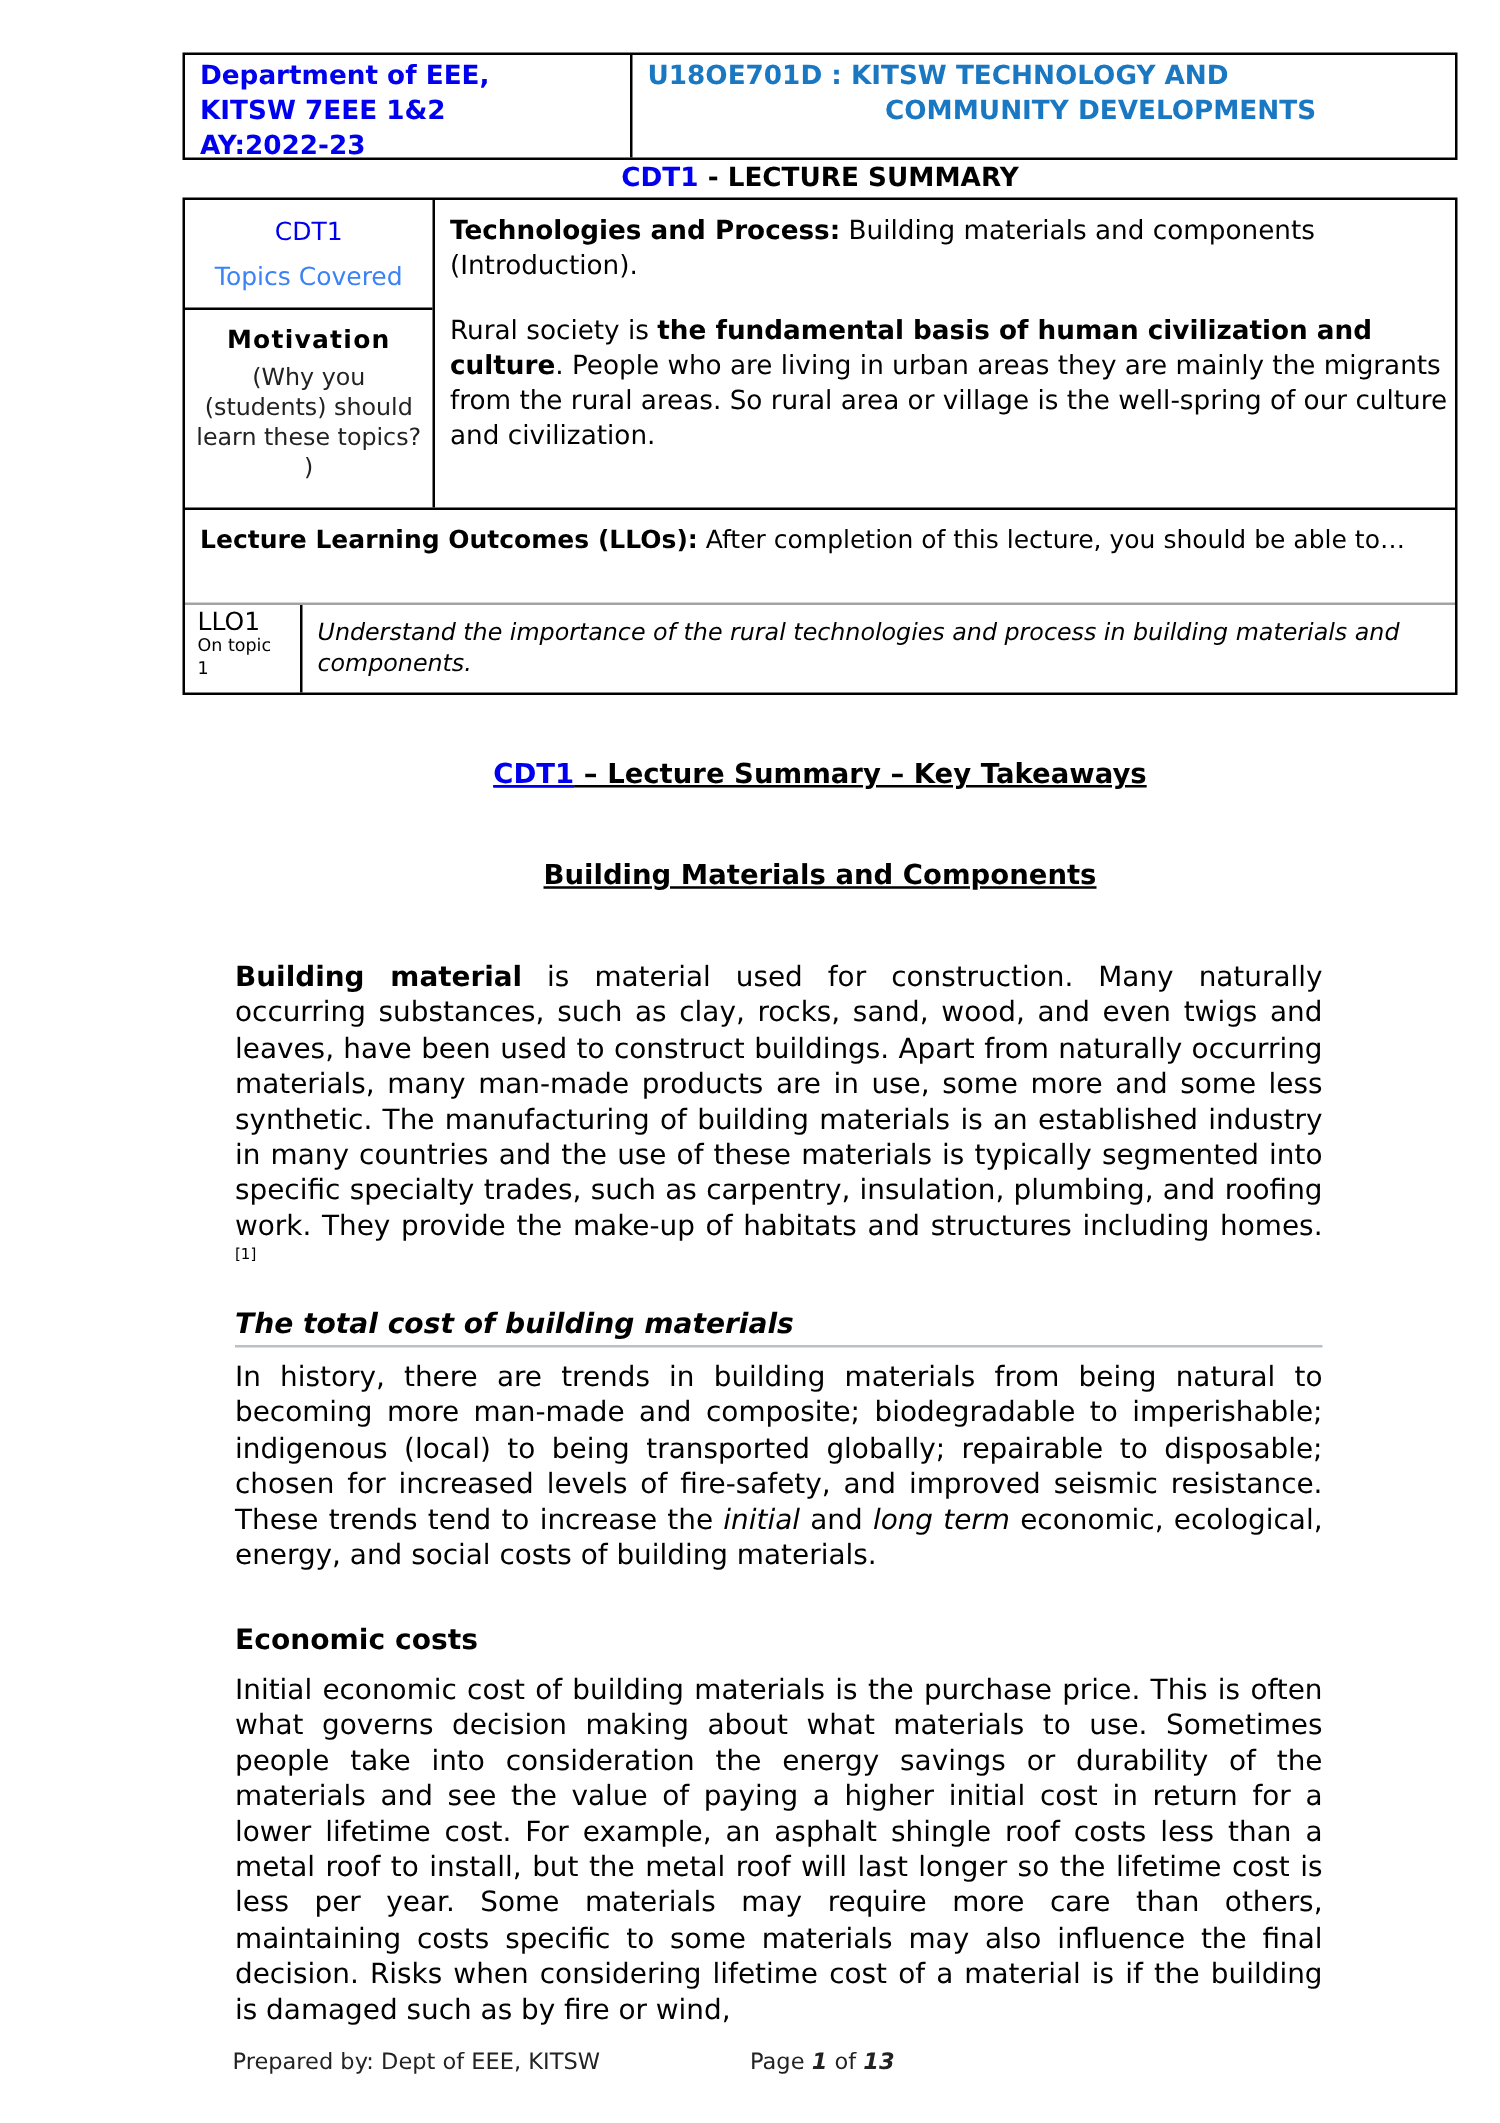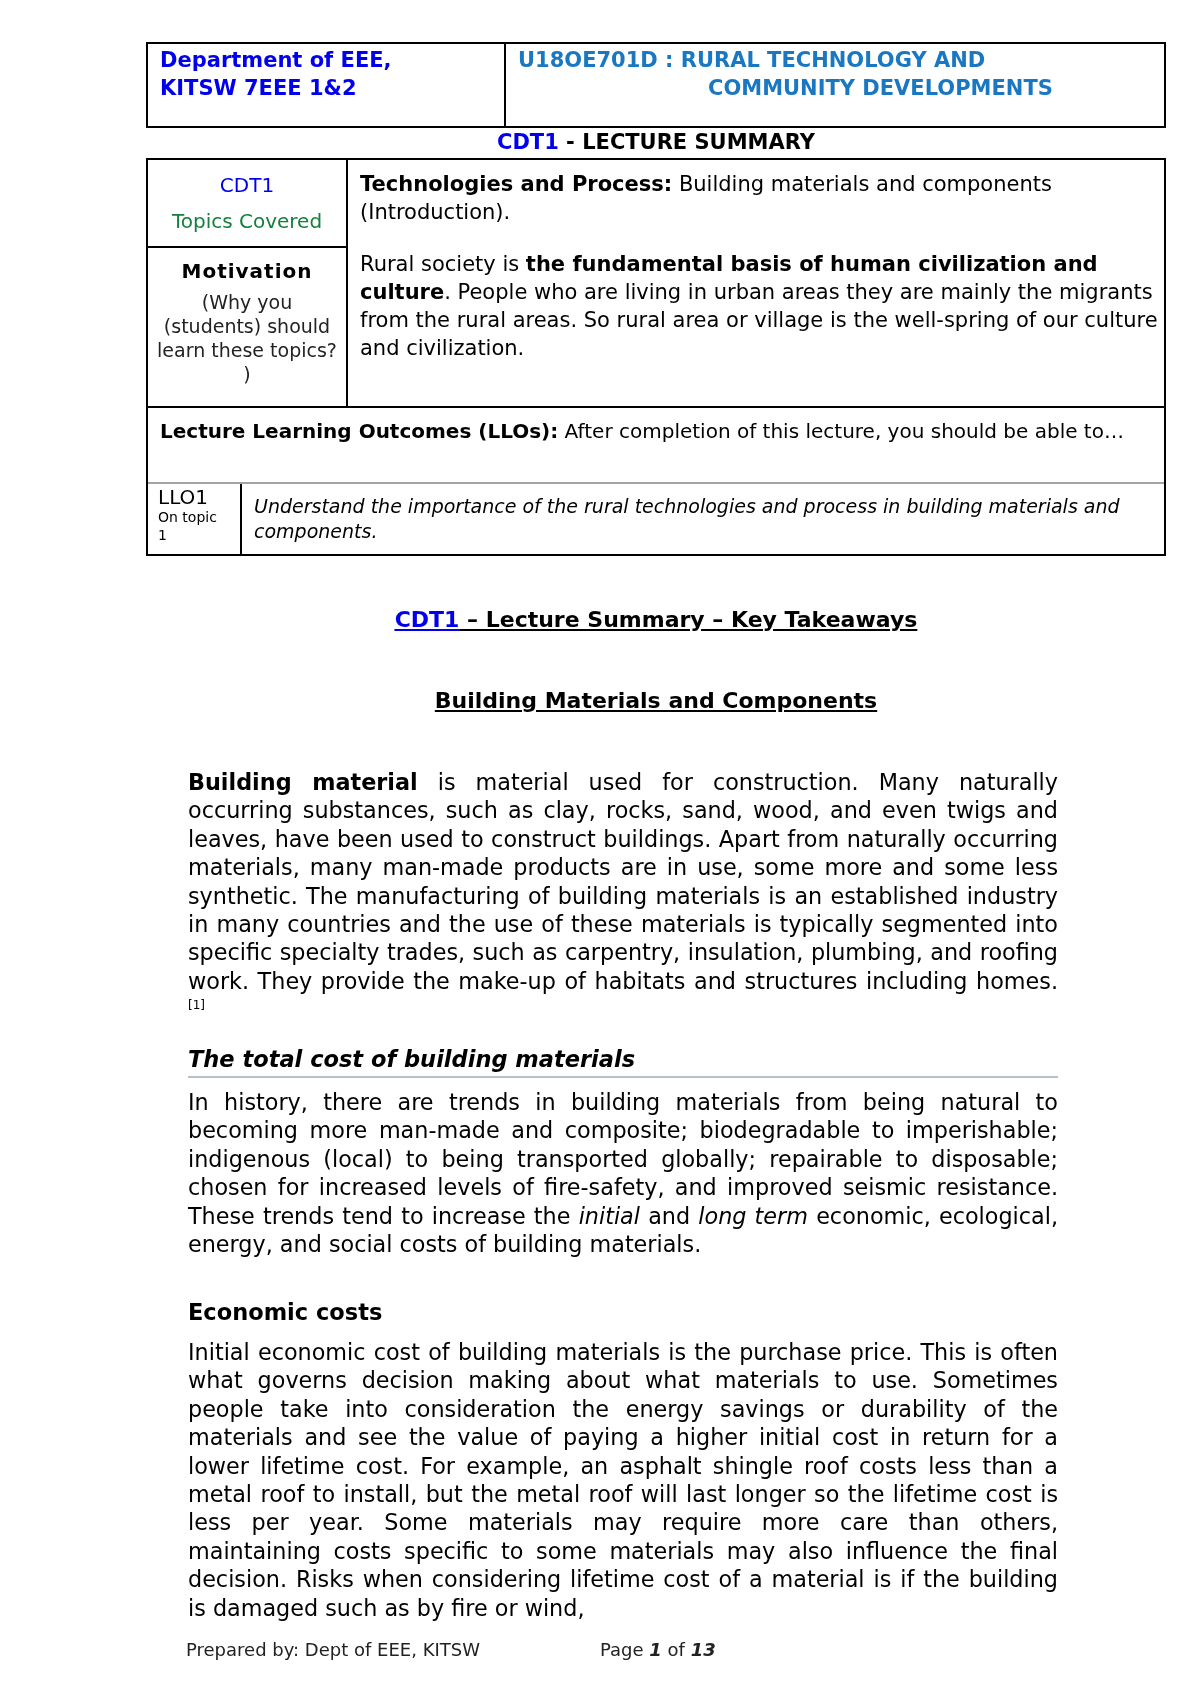--- a/index.html
+++ b/index.html
@@ -30,21 +30,21 @@
     .blue { color: #0000ee; }
 
     
     .info {
       position: absolute; left: 146px; top: 158px; width: 1020px; height: 398px;
       border: 2px solid #000; box-sizing: border-box;
     }
     .info .col-left { position: absolute; left: 0; top: 0; width: 200px; height: 246px; border-right: 2px solid #000; box-sizing: border-box; }
     .cell-topics { position: absolute; left: 0; top: 0; width: 198px; height: 88px; border-bottom: 2px solid #000; box-sizing: border-box; text-align: center; }
     .cell-topics .t1 { color: #0000ee; font-size: 20px; margin-top: 12px; line-height: 26px; }
-    .cell-topics .t2 { font-size: 20px; line-height: 30px; margin-top: 8px; color: #15803d; }
+    .cell-topics .t2 { font-size: 20px; line-height: 30px; margin-top: 8px; color: #3b82f6; }
     .cell-motivation { position: absolute; left: 0; top: 88px; width: 198px; height: 156px; text-align: center; }
     .cell-motivation .m1 { font-weight: bold; font-size: 20px; letter-spacing: 1px; margin-top: 10px; line-height: 26px; }
     .cell-motivation .m2 { font-size: 19px; line-height: 24px; margin-top: 6px; color: #222; padding: 0 6px; }
     .info .topic-text { position: absolute; left: 212px; top: 10px; width: 800px; font-size: 21px; line-height: 28px; }
     .info .motiv-text { position: absolute; left: 212px; top: 90px; width: 800px; font-size: 21px; line-height: 28px; }
     .info .row-llo-head { position: absolute; left: 0; top: 246px; width: 1016px; height: 78px; border-top: 2px solid #000; border-bottom: 2px solid #a3a3a3; box-sizing: border-box; padding: 10px 12px; font-size: 20px; line-height: 26px; }
     .info .row-llo1 { position: absolute; left: 0; top: 324px; width: 1016px; height: 70px; display: flex; }
     .llo1-id { width: 94px; border-right: 2px solid #000; box-sizing: border-box; padding: 2px 10px; }
     .llo1-id .a { font-size: 20px; line-height: 22px; }
     .llo1-id .b { font-size: 14px; line-height: 18px; }
@@ -81,23 +81,24 @@
   </style>
 </head>
 <body>
 
 <div class="page">
 
   <div class="hdr">
     <div class="hdr-left">
       <div>Department of EEE,</div>
       <div>KITSW 7EEE 1&amp;2</div>
+      <div>AY:2022-23</div>
     </div>
     <div class="hdr-right">
-      <span>U18OE701D : RURAL TECHNOLOGY AND</span>
+      <span>U18OE701D : KITSW TECHNOLOGY AND</span>
       <span class="l2">COMMUNITY DEVELOPMENTS</span>
     </div>
   </div>
 
   <div class="summary-title">
     <span class="blue">CDT1</span><span> - LECTURE SUMMARY</span>
   </div>
 
   <div class="info">
     <div class="col-left">

